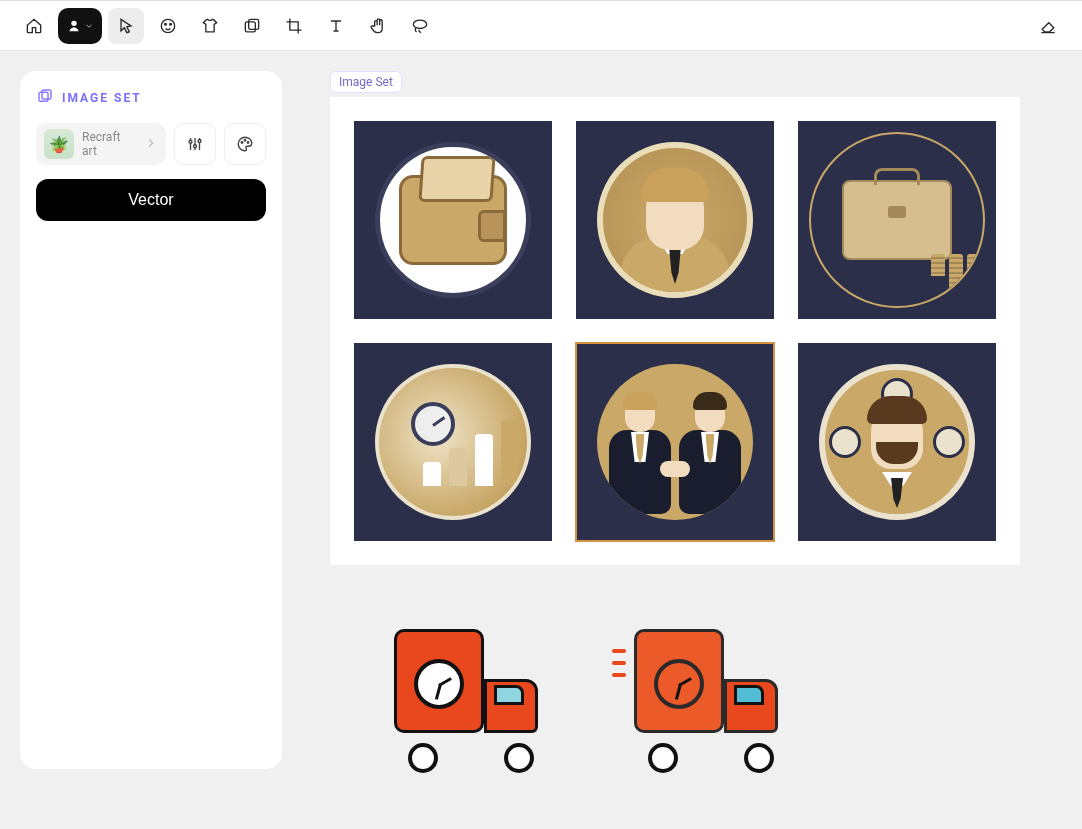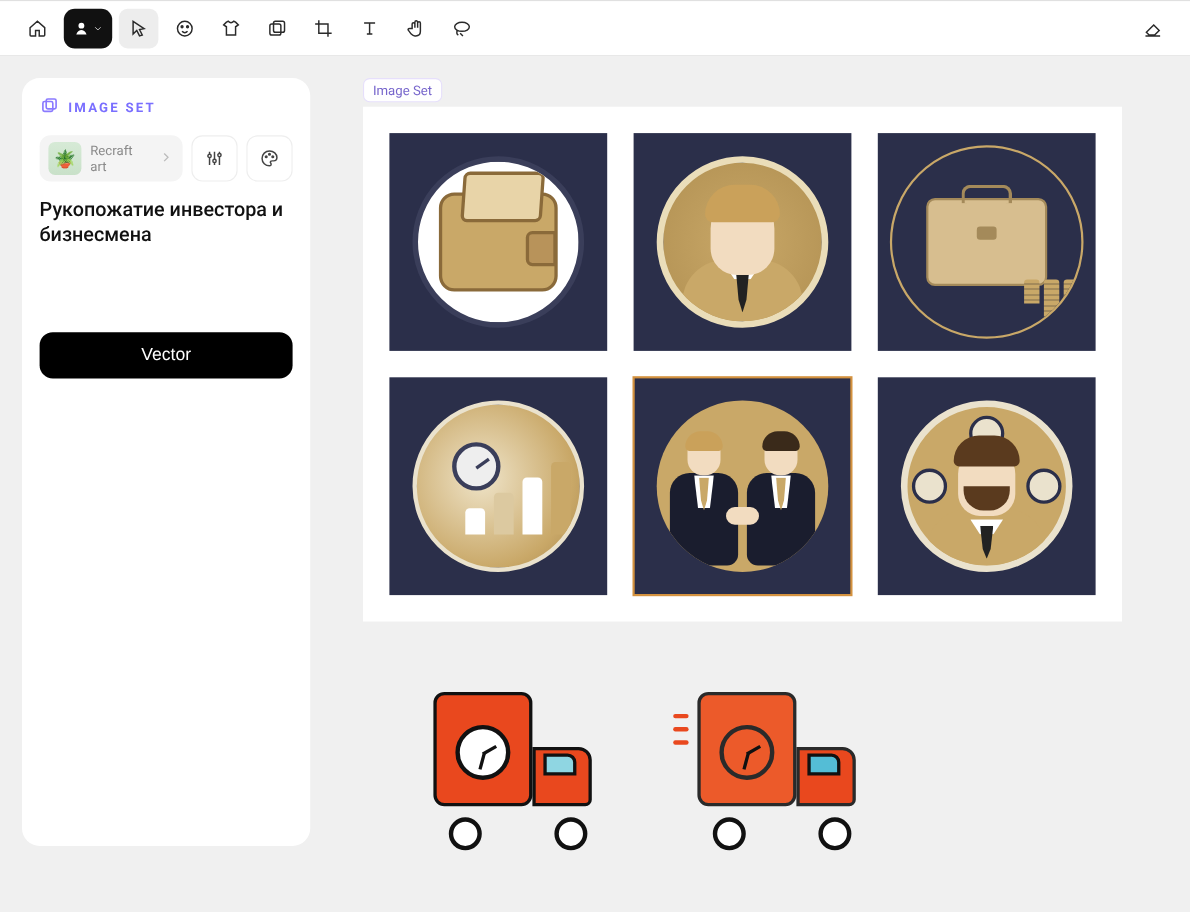--- a/index.html
+++ b/index.html
@@ -392,21 +392,20 @@
       </div>
       <div class="icon-placeholder">
         <svg width="18" height="18" viewBox="0 0 24 24" fill="none" stroke="currentColor" stroke-width="1.8">
             <path d="M12 3a9 9 0 1 0 0 18c1.5 0 2-1 2-2s-1-1.5-1-2.5 1-1.5 2-1.5h2a4 4 0 0 0 4-4c0-4.5-4-8-9-8z"></path>
             <circle cx="8" cy="10" r="1" fill="currentColor"></circle>
             <circle cx="12" cy="7" r="1" fill="currentColor"></circle>
             <circle cx="16" cy="10" r="1" fill="currentColor"></circle>
           </svg>
       </div>
     </div>
-    <div class="prompt">Рукопожатие инвестора и бизнесмена</div>
     <button class="recraft-btn">Vector</button>
   </div>
 
   <div class="canvas-area">
     <span class="set-badge">Image Set</span>
 
     <div class="image-set">
       <div class="tile t1">
         <div class="circle-bg">
             <div class="wallet"></div>

